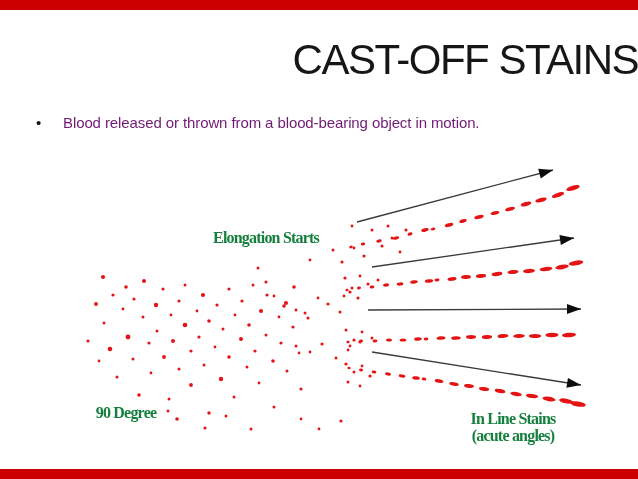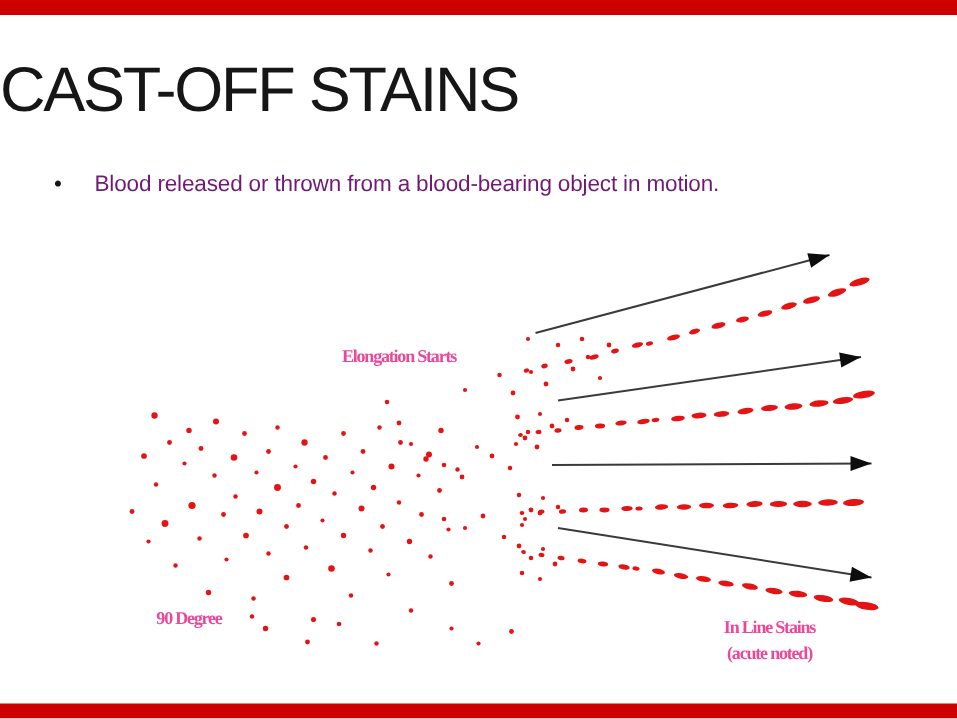--- a/index.html
+++ b/index.html
@@ -1,29 +1,29 @@
 <!DOCTYPE html>
 <html><head>
 <meta charset="utf-8">
 <style>
   html,body{margin:0;padding:0;}
   .slide{position:relative;width:638px;height:479px;background:#ffffff;overflow:hidden;
          font-family:"Liberation Sans",sans-serif;}
   .accent-bar{position:absolute;left:0;width:638px;height:10px;}
   .accent-bar.top{top:0;}
   .accent-bar.bottom{bottom:0;}
-  .title{position:absolute;top:36px;left:0;width:638px;text-align:left;
+  .title{position:absolute;top:36px;left:0;width:638px;text-align:right;
          font-size:42px;font-weight:400;letter-spacing:-1.5px;color:#161616;white-space:nowrap;}
   .bullet-row{position:absolute;top:114px;left:36px;display:flex;align-items:flex-start;}
   .bullet-marker{width:27px;font-size:15px;color:#161616;}
   .bullet-text{font-size:15px;letter-spacing:-0.1px;color:#701a75;white-space:nowrap;}
   .diagram{position:absolute;left:0;top:0;width:638px;height:479px;}
   .diagram svg{position:absolute;left:0;top:0;}
   .dlabel{position:absolute;font-family:"Liberation Serif",serif;font-weight:bold;
-          font-size:12px;line-height:17px;letter-spacing:-0.8px;color:#ec4899;
+          font-size:16px;line-height:17px;letter-spacing:-0.8px;color:#15803d;
           text-align:center;transform:translateX(-50%);white-space:nowrap;}
   .dlabel.elongation{left:266px;top:229px;}
   .dlabel.ninety{left:126px;top:404px;}
   .dlabel.inline{left:513px;top:410px;}
 </style>
 </head>
 <body>
 
 <div class="slide">
 
@@ -235,19 +235,19 @@
       </svg>
 
     <div class="dlabel elongation">
       <div>Elongation Starts</div>
     </div>
 
     <div class="dlabel ninety">90 Degree</div>
 
     <div class="dlabel inline">
       <div>In Line Stains</div>
-      <div>(acute noted)</div>
+      <div>(acute angles)</div>
     </div>
   </div>
 
   <div class="accent-bar bottom" style="background: rgb(204, 0, 0);"></div>
 
 </div>
 
 </body></html>

